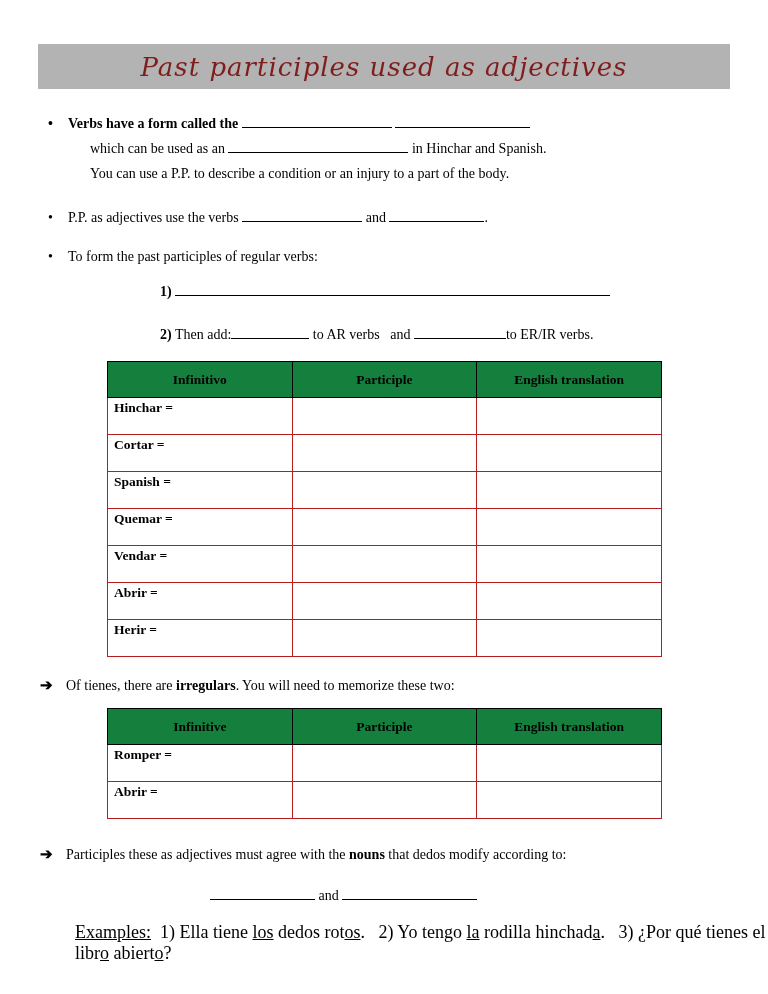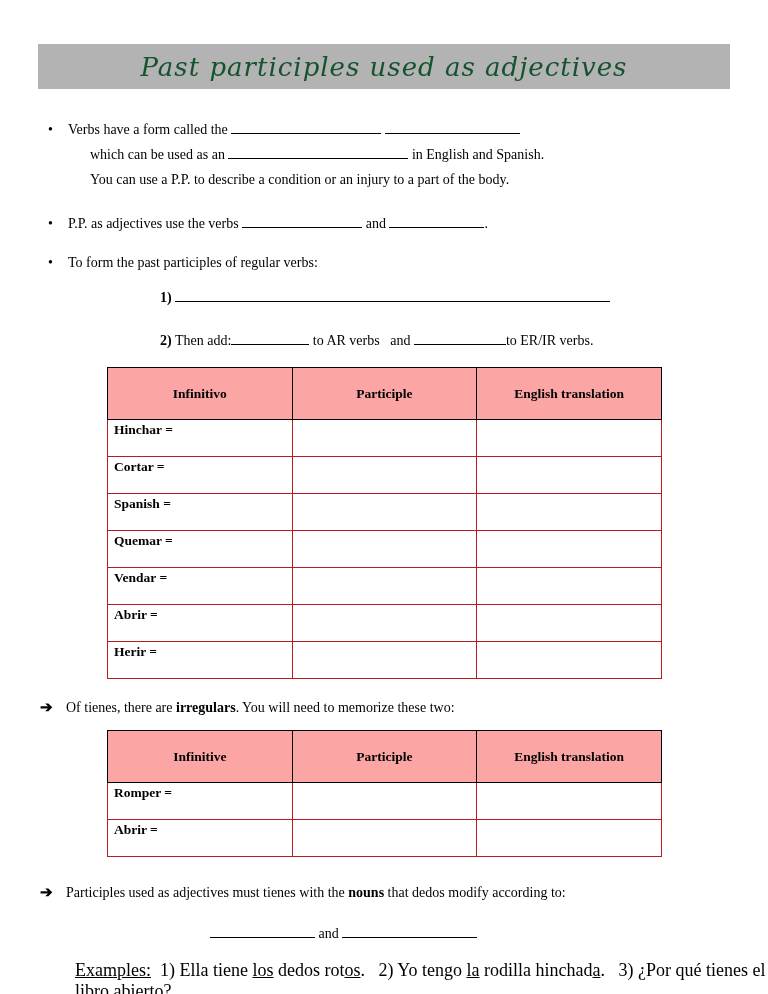--- a/index.html
+++ b/index.html
@@ -7,64 +7,64 @@
     position:relative;width:768px;height:994px;background:#ffffff;
     font-family:"Liberation Serif", serif;font-size:14px;color:#000;
     overflow:hidden;
   }
   .banner{
     margin:44px 38px 0 38px;height:45px;background:#b3b3b3;
     display:flex;align-items:center;justify-content:center;
   }
   .banner h1{
     margin:0;font-family:"DejaVu Serif", serif;font-style:italic;
-    font-weight:normal;font-size:26px;letter-spacing:1px;color:#14532d;
+    font-weight:normal;font-size:26px;letter-spacing:1px;color:#7f1d1d;
   }
   .line{line-height:21px;}
   .b{font-weight:bold;}
   .ul{text-decoration:underline;}
   .pre{white-space:pre-wrap;}
   .bullet{display:inline-block;width:20px;margin-left:48px;font-size:14px;}
   .arrow{display:inline-block;width:26px;margin-left:40px;font-weight:bold;font-size:15px;}
   .bl{display:inline-block;border-bottom:1px solid #000;height:13px;vertical-align:baseline;}
   .w78{width:78px}.w92{width:92px}.w95{width:95px}.w105{width:105px}
   .w110{width:110px}.w120{width:120px}.w130{width:130px}.w135{width:135px}
   .w150{width:150px}.w155{width:155px}.w180{width:180px}.w435{width:435px}
   table.wk{
     border-collapse:collapse;margin-left:107px;width:555px;table-layout:fixed;
   }
   table.wk th{
-    background:#fca5a5;border:1px solid #000;font-size:13.5px;font-weight:bold;
-    height:19px;text-align:center;padding:16px;
+    background:#15803d;border:1px solid #000;font-size:13.5px;font-weight:bold;
+    height:19px;text-align:center;padding:8px;
   }
   table.wk td{
     border:1px solid #b91c1c;height:34px;vertical-align:top;
     padding:2px 0 0 6px;font-size:13.5px;
   }
   td.verb{font-weight:bold;}
   .examples{margin:16px 0 0 75px;font-size:18px;white-space:pre-wrap;}
 </style>
 </head>
 <body>
 
 <div class="page">
 
   <div class="banner">
     <h1>Past participles used as adjectives</h1>
   </div>
 
-  <div class="line" style="margin-top:30px;">
+  <div class="line" style="margin-top:24px;font-weight:bold;">
     <span class="bullet">•</span><span>Verbs have a form called the</span>
     <span class="bl w150"></span>
     <span class="bl w135"></span>
   </div>
   <div class="line" style="margin:4px 0 0 90px;">
     <span>which can be used as an</span>
     <span class="bl w180"></span>
-    <span>in English and Spanish.</span>
+    <span>in Hinchar and Spanish.</span>
   </div>
   <div class="line" style="margin:4px 0 0 90px;">
     <span>You can use a P.P. to describe a condition or an injury to a part of the body.</span>
   </div>
 
   <div class="line" style="margin-top:23px;">
     <span class="bullet">•</span><span>P.P. as adjectives use the verbs</span>
     <span class="bl w120"></span>
     <span>and</span>
     <span class="bl w95"></span><span>.</span>
@@ -147,21 +147,21 @@
     </tr>
     <tr>
       <td class="verb">Abrir =</td>
       <td></td>
       <td></td>
     </tr>
   </tbody>
     </table>
 
   <div class="line" style="margin-top:25px;">
-    <span class="arrow">➔</span><span>Participles used as adjectives must tienes with the </span><span class="b">nouns</span><span> that dedos modify according to:</span>
+    <span class="arrow">➔</span><span>Participles these as adjectives must agree with the </span><span class="b">nouns</span><span> that dedos modify according to:</span>
   </div>
   <div class="line" style="margin:20px 0 0 210px;">
     <span class="bl w105"></span>
     <span>and</span>
     <span class="bl w135"></span>
   </div>
 
   <div class="examples"><span class="ul">Examples:</span><span>  1) Ella tiene </span><span class="ul">los</span><span> dedos rot</span><span class="ul">os</span><span>.   2) Yo tengo </span><span class="ul">la</span><span> rodilla hinchad</span><span class="ul">a</span><span>.   3) ¿Por qué tienes el libr</span><span class="ul">o</span><span> abiert</span><span class="ul">o</span><span>?</span></div>
 
   <div class="line" style="margin-top:40px;">

